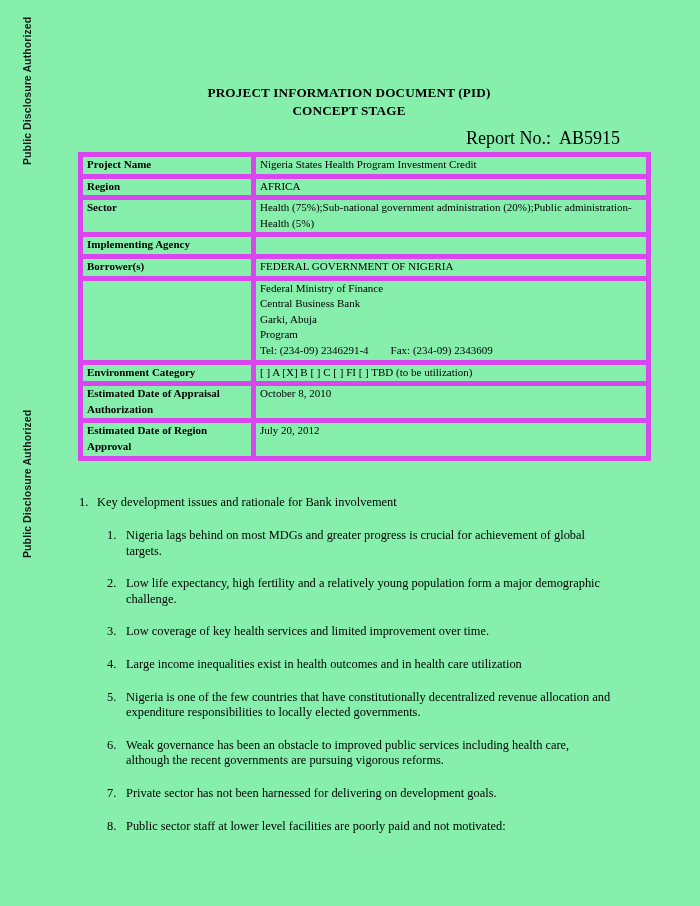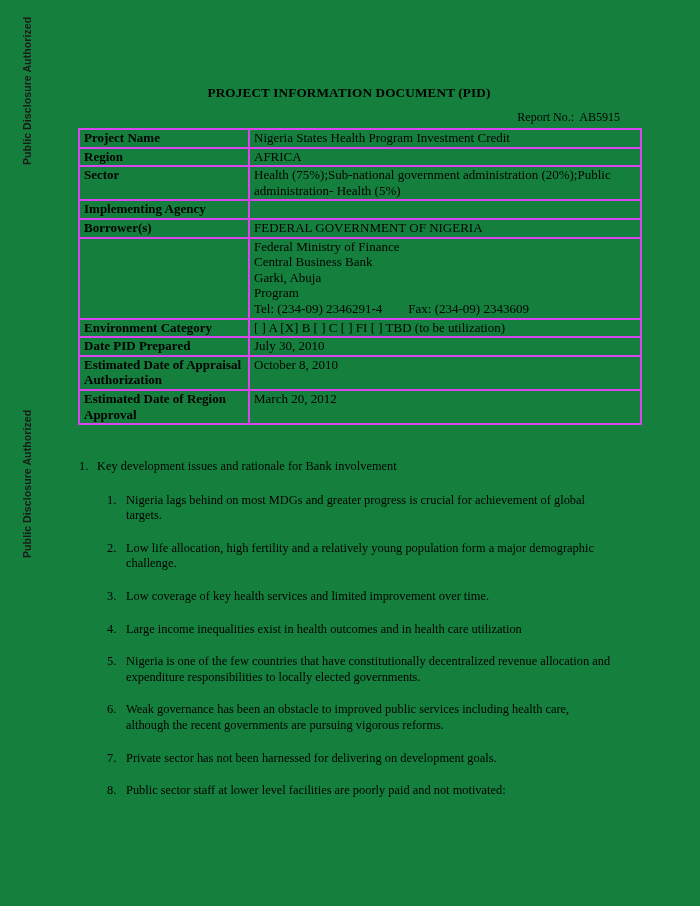--- a/index.html
+++ b/index.html
@@ -4,21 +4,21 @@
 <style>
   html, body {
     margin: 0;
     padding: 0;
     background: #ffffff;
   }
   .page {
     position: relative;
     width: 700px;
     height: 906px;
-    background: #15803d;
+    background: #86efac;
     overflow: hidden;
     font-family: "Liberation Serif", "DejaVu Serif", serif;
     color: #000000;
   }
 
   
   .stamp {
     position: absolute;
     left: 0;
     width: 160px;
@@ -47,36 +47,36 @@
     font-weight: bold;
     font-size: 13.2px;
     line-height: 17px;
     margin-top: 84px;
     letter-spacing: 0.15px;
   }
   .title-line-2 { margin-top: 1px; }
 
   .report-no {
     text-align: right;
-    font-size: 12px;
+    font-size: 18px;
     margin-top: 9px;
     margin-bottom: 3px;
     white-space: pre;
   }
 
   
   table.info {
     border-collapse: collapse;
     width: 542px;
     table-layout: fixed;
   }
   table.info td {
-    border: 2px solid #d946ef;
+    border: 5px solid #d946ef;
     padding: 0px 4px 1px 4px;
-    font-size: 13px;
+    font-size: 11px;
     line-height: 15.6px;
     vertical-align: top;
   }
   td.lab {
     width: 160px;
     font-weight: bold;
   }
   td.val {
     width: 382px;
     font-weight: normal;
@@ -126,20 +126,21 @@
 
 <div class="page">
 
   <div class="stamp stamp-1">Public Disclosure Authorized</div>
   <div class="stamp stamp-2">Public Disclosure Authorized</div>
 
   <div class="doc">
 
     <div class="title-block">
       <div>PROJECT INFORMATION DOCUMENT (PID)</div>
+      <div class="title-line-2">CONCEPT STAGE</div>
     </div>
 
     <div class="report-no">Report No.:  AB5915</div>
 
     <table class="info">
       <tbody>
         <tr>
           <td class="lab">Project Name</td>
           <td class="val">Nigeria States Health Program Investment Credit</td>
         </tr>
@@ -167,48 +168,44 @@
             <div>Garki, Abuja</div>
             <div>Program</div>
             <div class="telfax">Tel: (234-09) 2346291-4        Fax: (234-09) 2343609</div>
           </td>
         </tr>
         <tr>
           <td class="lab">Environment Category</td>
           <td class="val">[ ] A   [X] B   [ ] C   [ ] FI   [ ] TBD (to be utilization)</td>
         </tr>
         <tr>
-          <td class="lab">Date PID Prepared</td>
-          <td class="val">July 30, 2010</td>
-        </tr>
-        <tr>
           <td class="lab">Estimated Date of Appraisal Authorization</td>
           <td class="val">October 8, 2010</td>
         </tr>
         <tr>
           <td class="lab">Estimated Date of Region Approval</td>
-          <td class="val">March 20, 2012</td>
+          <td class="val">July 20, 2012</td>
         </tr>
       </tbody>
     </table>
 
     <div class="outline">
       <div class="lvl1">
         <span class="num">1.</span>
         <span>Key development issues and rationale for Bank involvement</span>
       </div>
 
       <div class="sublist">
         <div class="lvl2">
           <span class="num">1.</span>
           <span class="txt">Nigeria lags behind on most MDGs and greater progress is crucial for achievement of global targets.</span>
         </div>
         <div class="lvl2">
           <span class="num">2.</span>
-          <span class="txt">Low life allocation, high fertility and a relatively young population form a major demographic challenge.</span>
+          <span class="txt">Low life expectancy, high fertility and a relatively young population form a major demographic challenge.</span>
         </div>
         <div class="lvl2">
           <span class="num">3.</span>
           <span class="txt">Low coverage of key health services and limited improvement over time.</span>
         </div>
         <div class="lvl2">
           <span class="num">4.</span>
           <span class="txt">Large income inequalities exist in health outcomes and in health care utilization</span>
         </div>
         <div class="lvl2">

